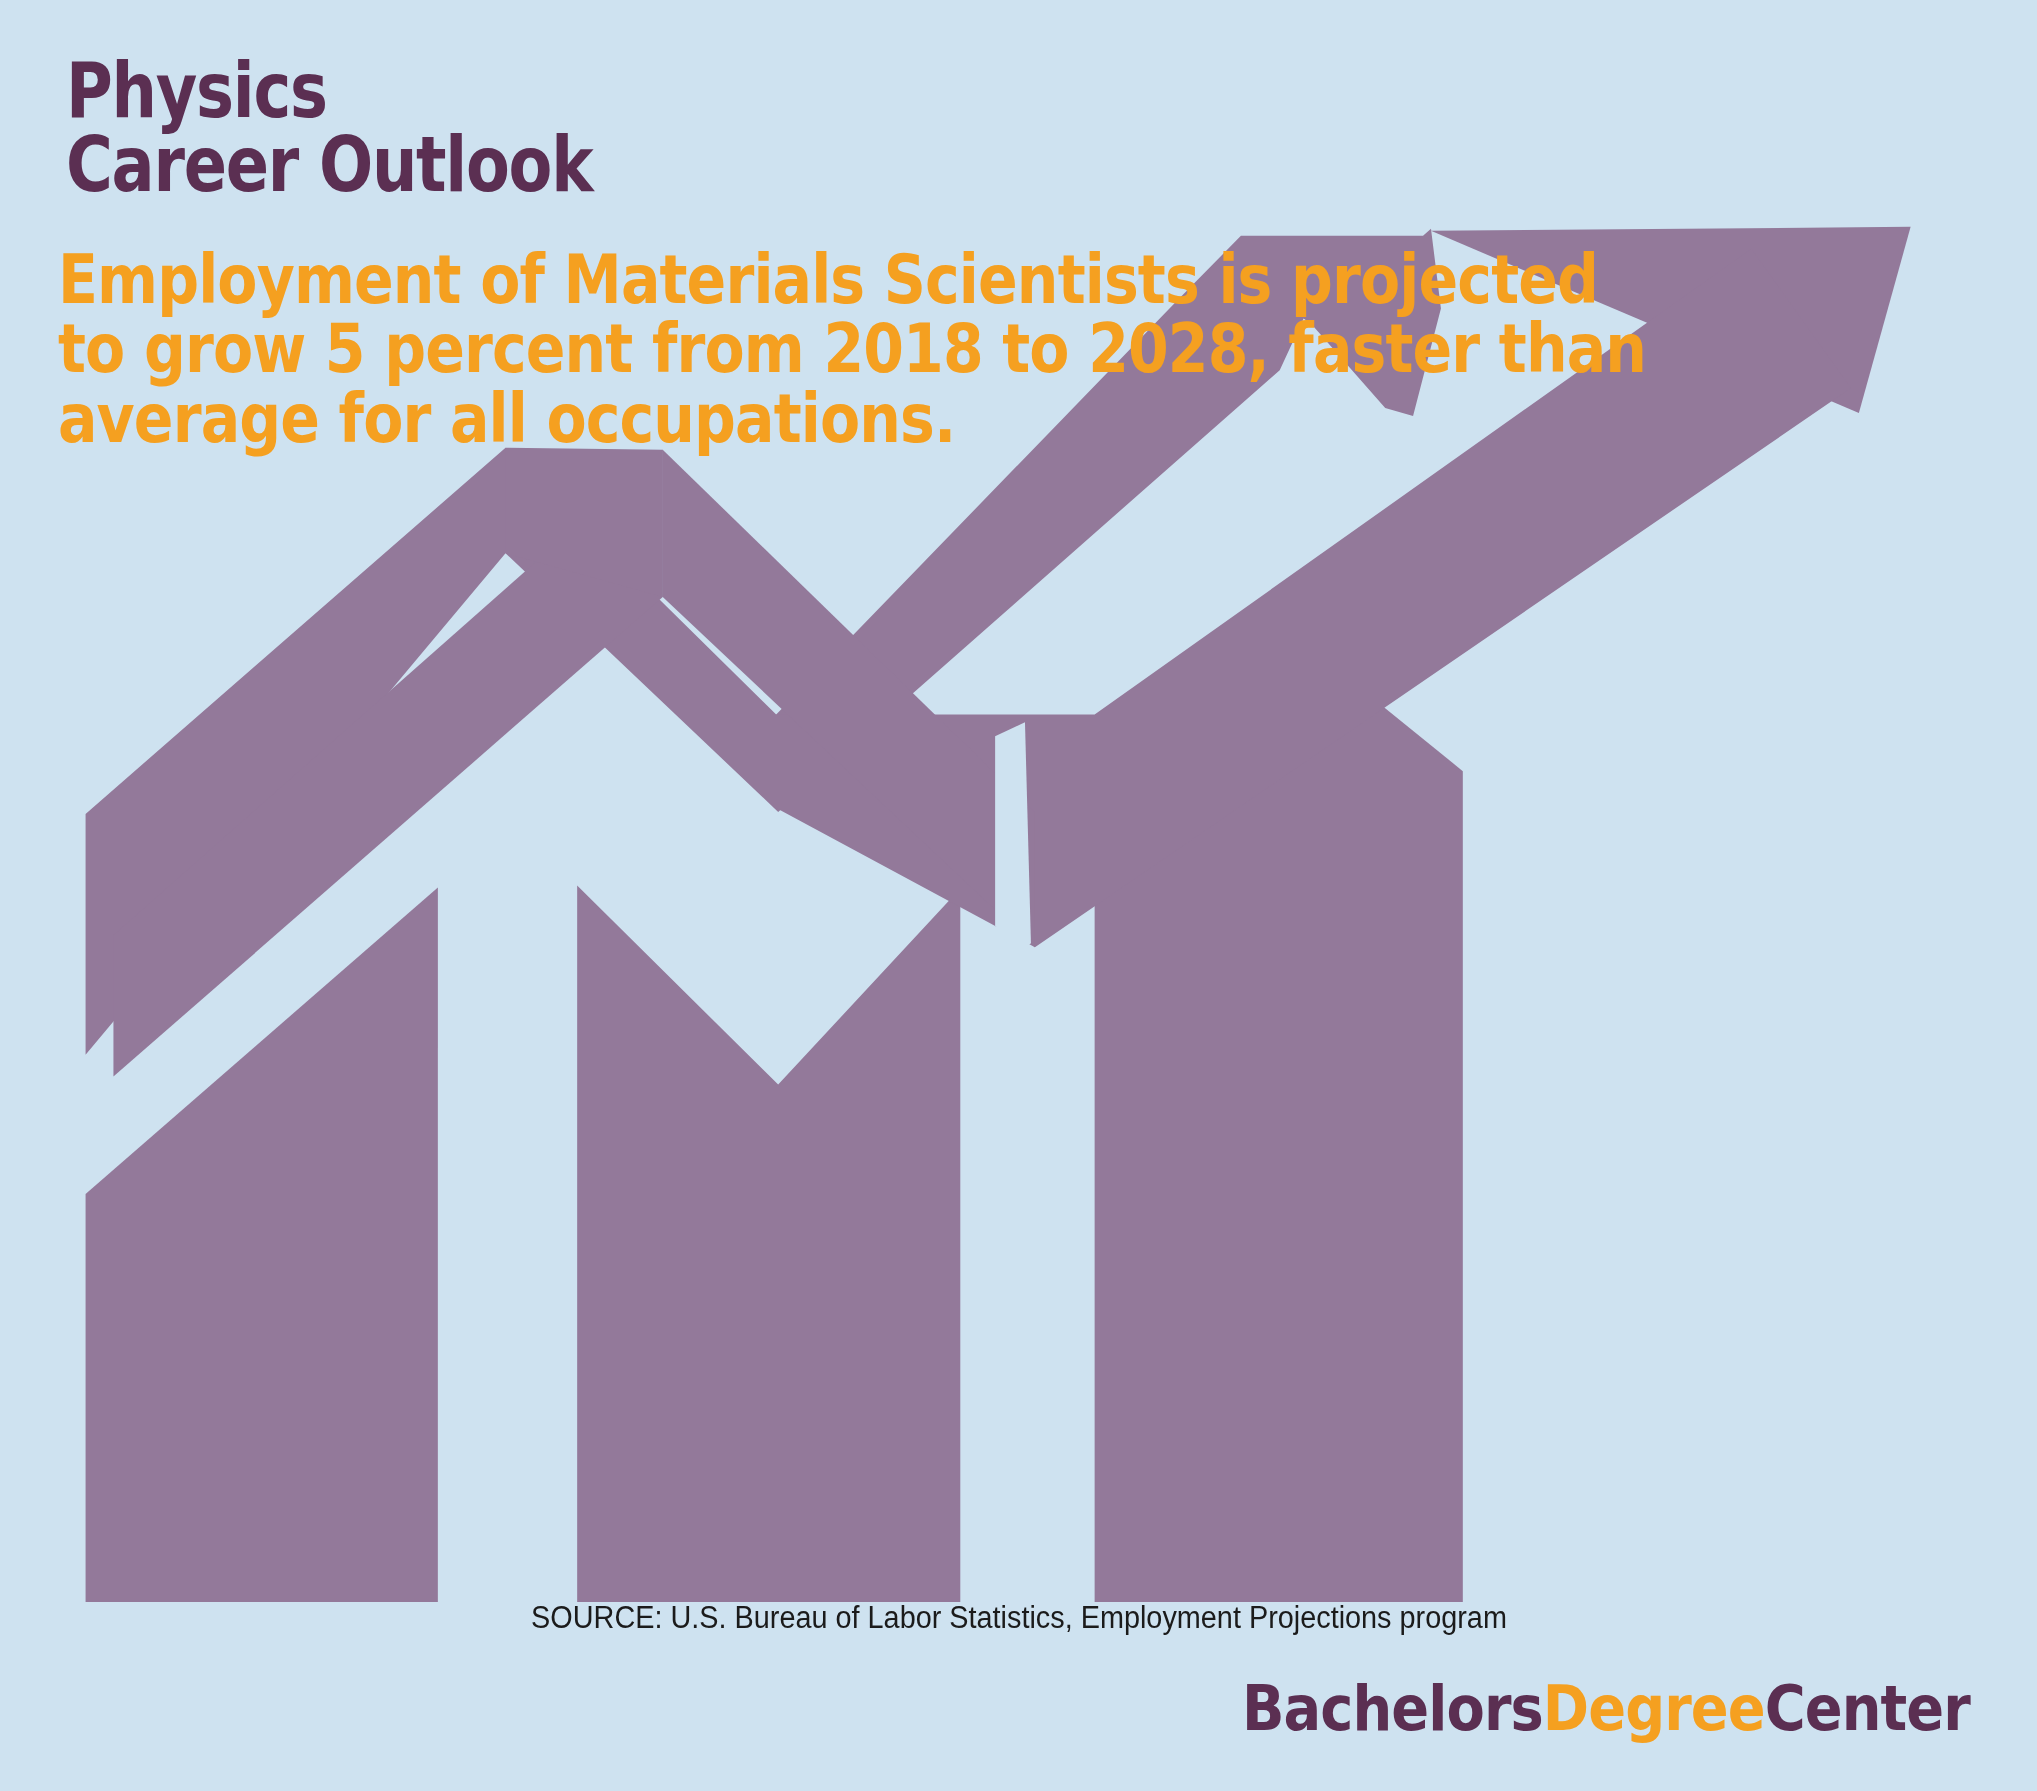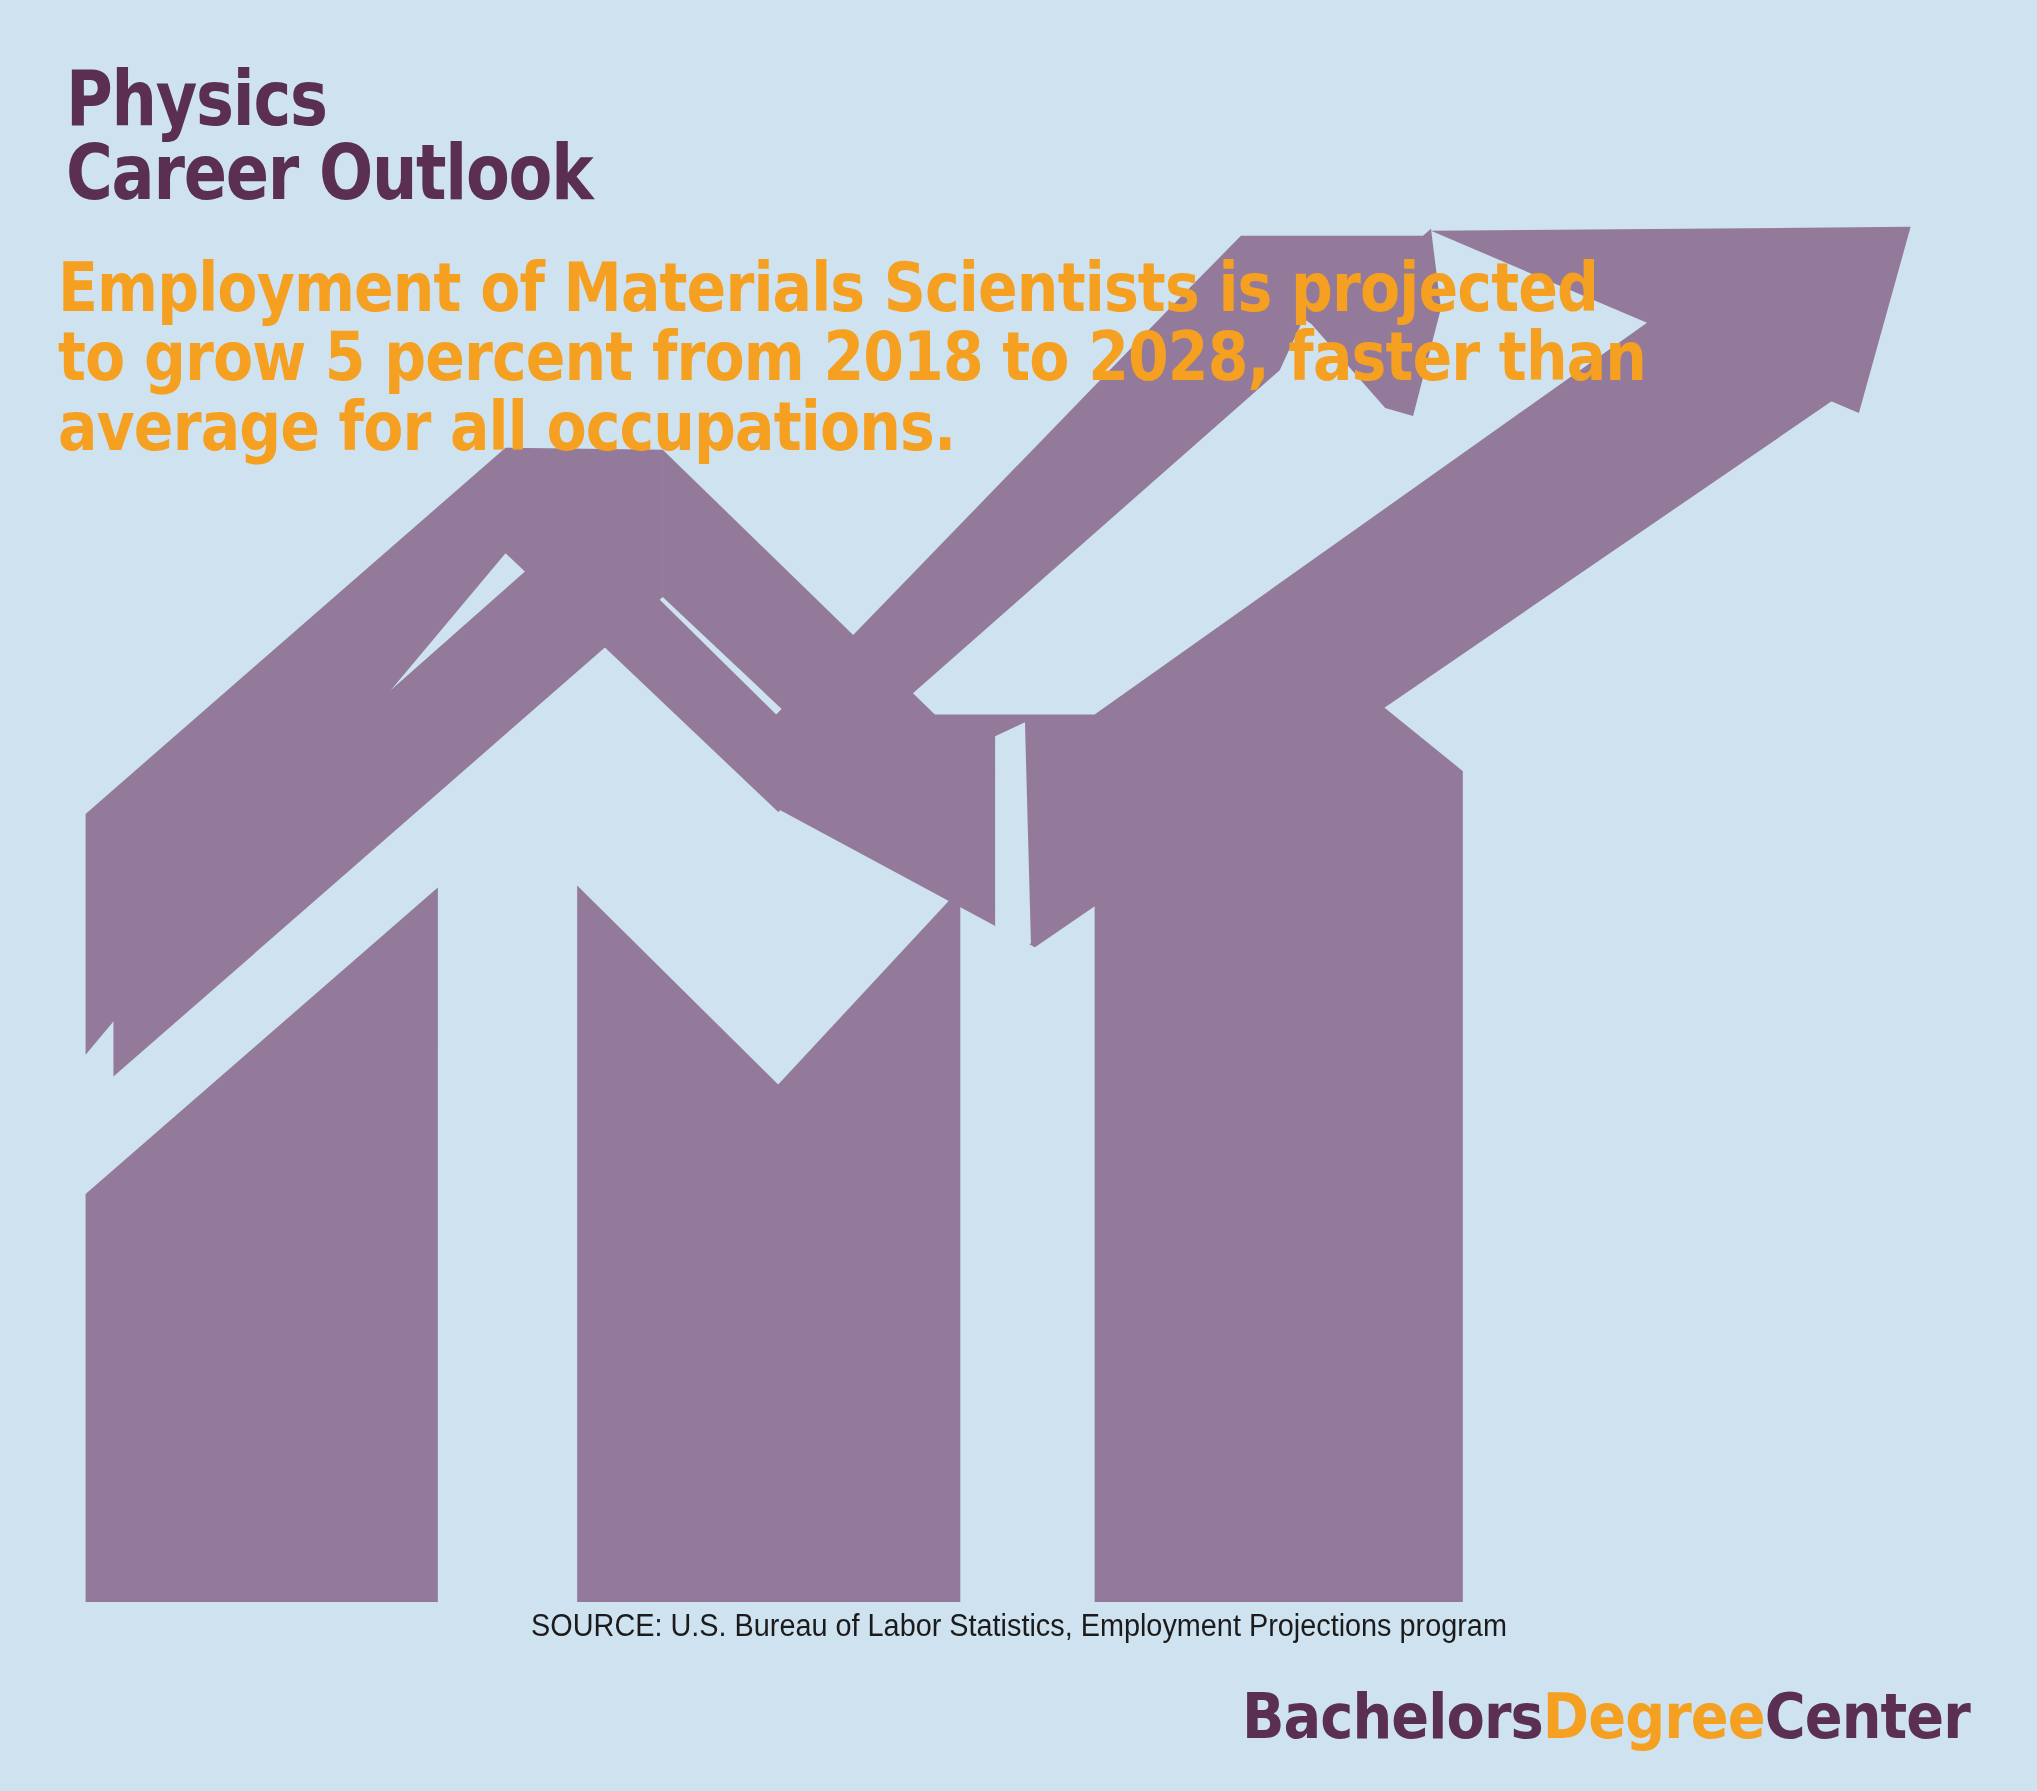--- a/index.html
+++ b/index.html
@@ -19,21 +19,21 @@
   
   #graphic{
     position:absolute;
     left:0;top:0;
     width:2038px;height:1791px;
     display:block;
   }
 
   
   #textlayer{
-    position:absolute;left:0;top:16px;
+    position:absolute;left:0;top:8px;
     width:2038px;height:1739px;
     pointer-events:none;
     border-radius:7px;
   }
 
   #title{
     position:absolute;
     left:66px; top:46px;
     color:#5b2f52;
     font-family:"DejaVu Sans", sans-serif;

